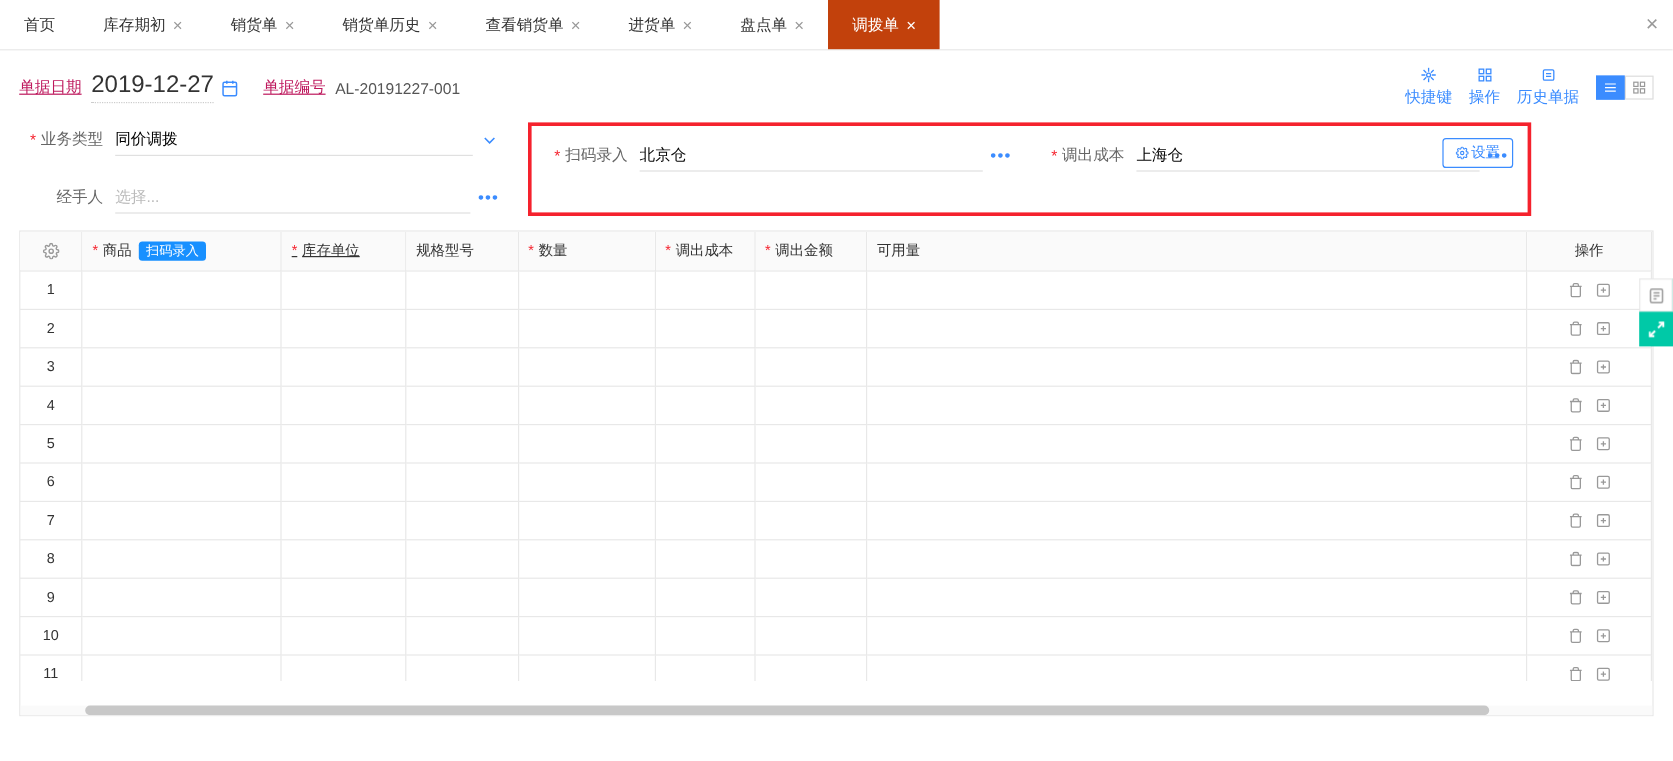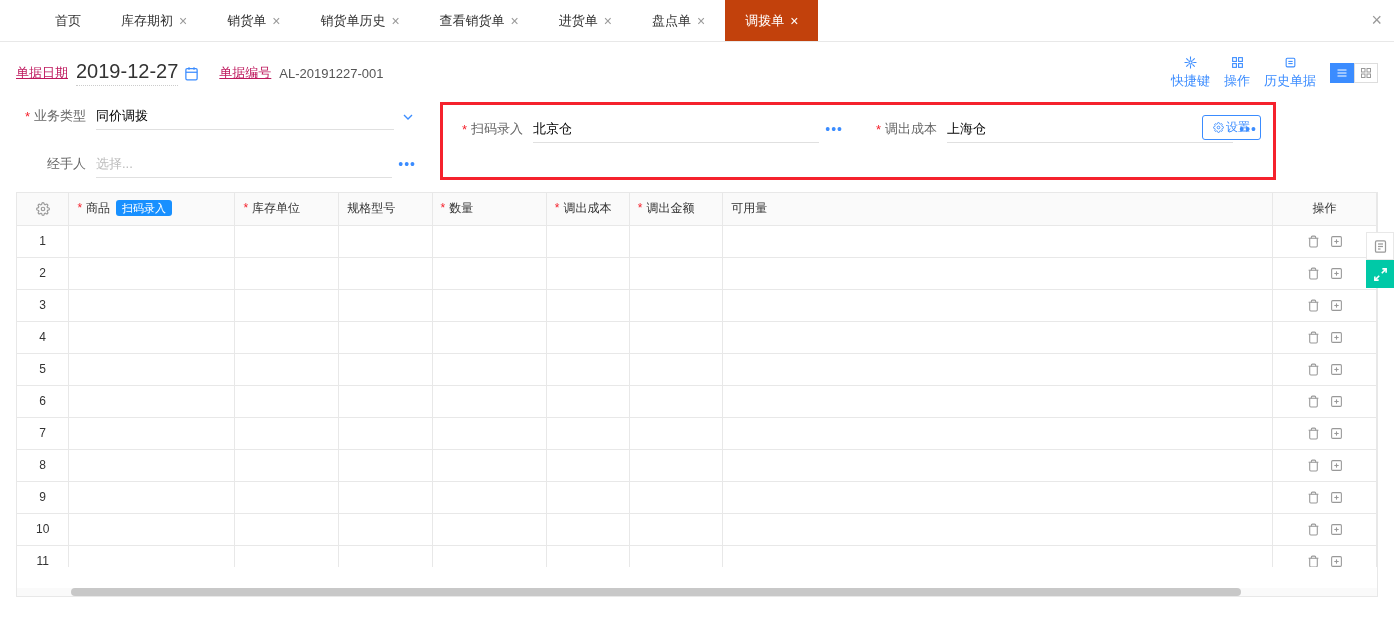--- a/index.html
+++ b/index.html
@@ -1,18 +1,18 @@
 <!DOCTYPE html>
 <html><head>
 <meta charset="utf-8">
 <style>
 * { box-sizing: border-box; margin: 0; padding: 0; }
 body { font-family: -apple-system, BlinkMacSystemFont, "Segoe UI", "Microsoft YaHei", sans-serif; font-size: 13px; color: #333; background: #fff; }
 
-.tabs-bar { display: flex; align-items: center; height: 42px; border-bottom: 1px solid #e8e8e8; position: relative; padding-left: 35px; }
+.tabs-bar { display: flex; align-items: center; height: 42px; border-bottom: 1px solid #e8e8e8; position: relative; }
 .tab { display: flex; align-items: center; padding: 0 20px; height: 100%; cursor: pointer; white-space: nowrap; }
 .tab.active { background: #c2410c; color: #fff; }
 .tab-close { margin-left: 6px; font-size: 14px; color: #999; }
 .tab.active .tab-close { color: #fff; }
 .close-all { position: absolute; right: 12px; font-size: 18px; color: #999; cursor: pointer; }
 
 .header-bar { display: flex; align-items: center; padding: 14px 16px 6px 16px; }
 .header-label { color: #be185d; margin-right: 8px; text-decoration: underline; }
 .date-val { font-size: 20px; font-weight: 500; padding-bottom: 2px; border-bottom: 1px dotted #ccc; margin-right: 6px; }
 .cal-icon { color: #3b8cff; margin-right: 20px; }
@@ -37,21 +37,21 @@
 .settings-btn { position: absolute; right: 12px; top: 10px; border: 1px solid #3b8cff; color: #3b8cff; border-radius: 3px; padding: 3px 10px; font-size: 12px; cursor: pointer; display: flex; align-items: center; gap: 2px; margin-left: 44px; }
 
 .table-wrap { margin: 0 16px; border: 1px solid #e8e8e8; position: relative; height: 405px; overflow: hidden; }
 .table-scroll { overflow: auto; height: 374px; }
 table { border-collapse: collapse; width: 100%; table-layout: fixed; }
 th, td { border-right: 1px solid #e8e8e8; border-bottom: 1px solid #e8e8e8; height: 32px; padding: 0 8px; text-align: left; font-size: 12px; }
 th { background: #fafafa; font-weight: 500; color: #333; position: sticky; top: 0; }
 th.center, td.center { text-align: center; }
 .col-gear { width: 50px; }
 .col-product { width: 160px; }
-.col-unit { width: 100px; }
+.col-unit { width: 100px; text-decoration: underline; }
 .col-spec { width: 90px; }
 .col-qty { width: 110px; }
 .col-cost { width: 80px; }
 .col-amount { width: 90px; }
 .col-avail { width: 530px; }
 .col-ops { width: 100px; }
 .gear-icon { color: #999; }
 .scan-badge { background: #1890ff; color: #fff; font-size: 11px; padding: 2px 6px; border-radius: 3px; margin-left: 6px; }
 .row-icons { display: flex; justify-content: center; gap: 10px; color: #999; }
 .hscroll { height: 8px; background: #fafafa; position: absolute; bottom: 0; left: 0; right: 0; }

